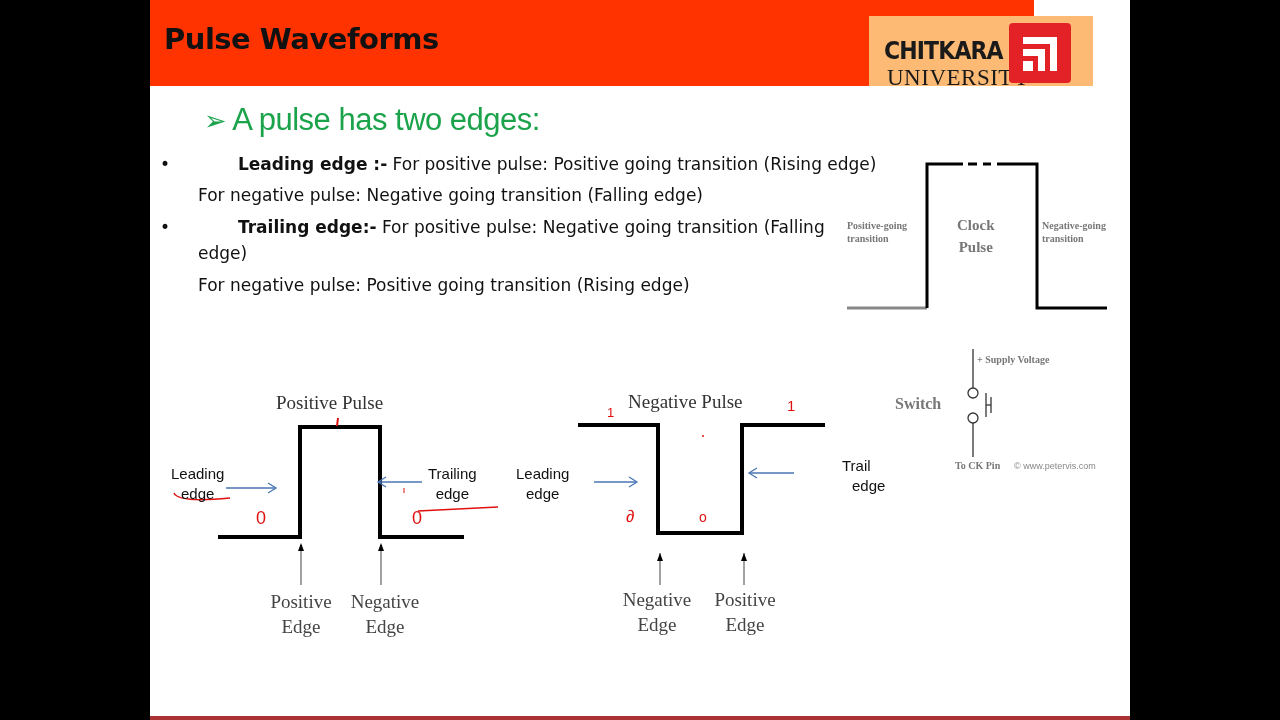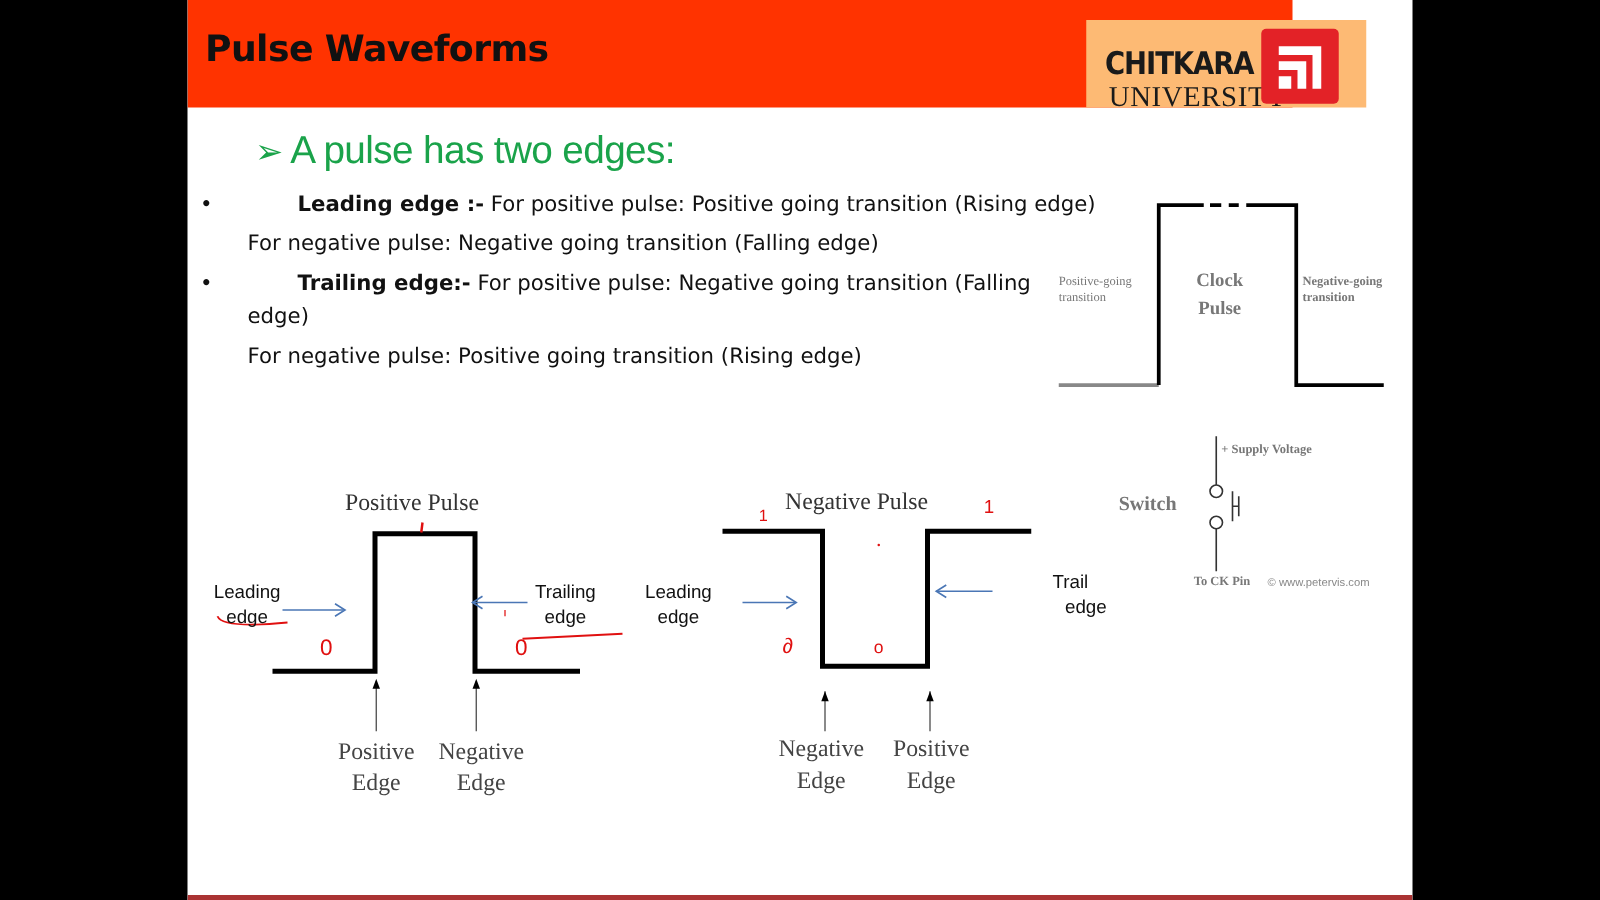--- a/index.html
+++ b/index.html
@@ -60,21 +60,21 @@
   </div>
 
   <div class="abs" style="left:695px;top:150px;width:270px;height:170px;">
     <svg class="abs" style="left:0;top:0" width="270" height="170">
       <polyline points="2,158 82,158" stroke="#888" stroke-width="3" fill="none"></polyline>
       <polyline points="82,158 82,14 118,14" stroke="#000" stroke-width="3" fill="none"></polyline>
       <line x1="123" y1="14" x2="132" y2="14" stroke="#000" stroke-width="3"></line>
       <line x1="138" y1="14" x2="146" y2="14" stroke="#000" stroke-width="3"></line>
       <polyline points="152,14 192,14 192,158 262,158" stroke="#000" stroke-width="3" fill="none"></polyline>
     </svg>
-    <div class="abs diagram-text" style="left:2px;top:69px;font-size:10px;font-weight:normal;color:#777;line-height:13px;">
+    <div class="abs diagram-text" style="left:2px;top:69px;font-size:10px;font-weight:bold;color:#777;line-height:13px;">
       <div>Positive-going</div>
       <div>transition</div>
     </div>
     <div class="abs diagram-text" style="left:112px;top:64px;font-size:15px;font-weight:bold;color:#777;line-height:22px;text-align:center;">
       <div>Clock</div>
       <div>Pulse</div>
     </div>
     <div class="abs diagram-text" style="left:197px;top:69px;font-size:10px;font-weight:bold;color:#777;line-height:13px;">
       <div>Negative-going</div>
       <div>transition</div>

